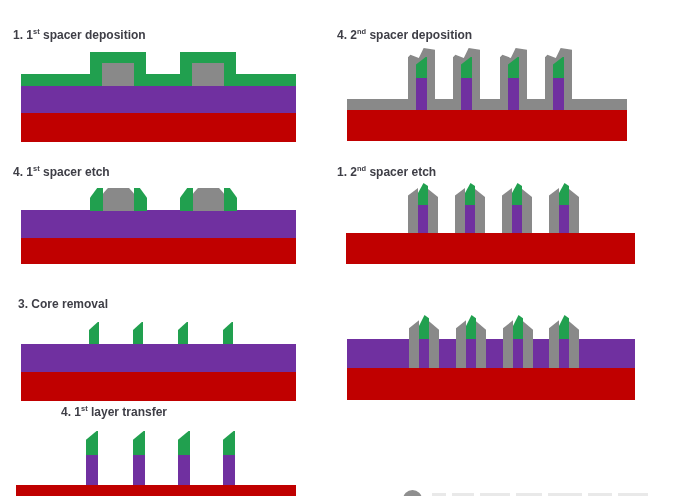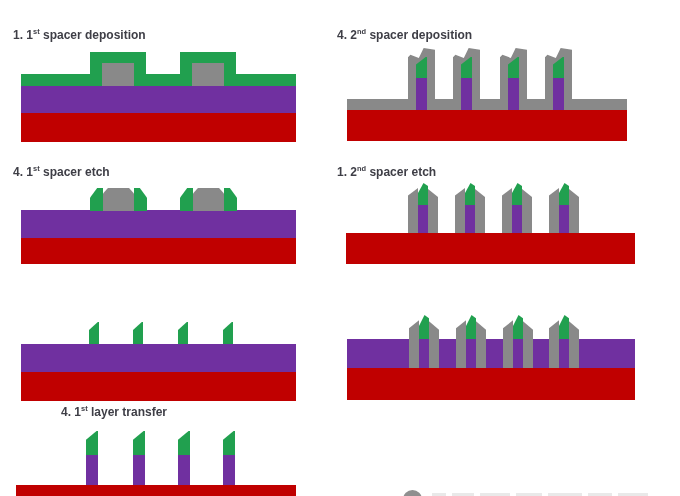--- a/index.html
+++ b/index.html
@@ -48,20 +48,21 @@
     <div class="s purple" style="left:0;top:23px;width:275px;height:28px;"></div>
     <div class="s red" style="left:0;top:51px;width:275px;height:26px;"></div>
     <div class="s green sp-left" style="left:69px;top:1px;width:13px;height:23px;"></div>
     <div class="s gray core-bevel" style="left:82px;top:1px;width:31px;height:23px;"></div>
     <div class="s green sp-right" style="left:113px;top:1px;width:13px;height:23px;"></div>
     <div class="s green sp-left" style="left:159px;top:1px;width:13px;height:23px;"></div>
     <div class="s gray core-bevel" style="left:172px;top:1px;width:31px;height:23px;"></div>
     <div class="s green sp-right" style="left:203px;top:1px;width:13px;height:23px;"></div>
   </div>
 
+  <div class="step-title" style="left:18px;top:296px;"><span>3. Core removal</span><sup></sup><span></span></div>
   <div class="s" style="left:21px;top:322px;width:275px;height:79px;">
     <div class="s purple" style="left:0;top:22px;width:275px;height:28px;"></div>
     <div class="s red" style="left:0;top:50px;width:275px;height:29px;"></div>
     <div class="s green slant-r" style="left:68px;top:0;width:10px;height:22px;"></div>
     <div class="s green slant-r" style="left:112px;top:0;width:10px;height:22px;"></div>
     <div class="s green slant-r" style="left:157px;top:0;width:10px;height:22px;"></div>
     <div class="s green slant-r" style="left:202px;top:0;width:10px;height:22px;"></div>
   </div>
 
   <div class="step-title" style="left:17px;top:404px;margin-left:44px;"><span>4. 1</span><sup>st</sup><span> layer transfer</span></div>

